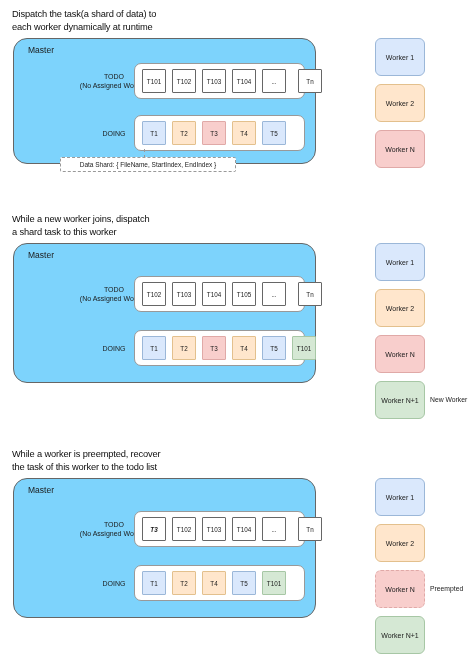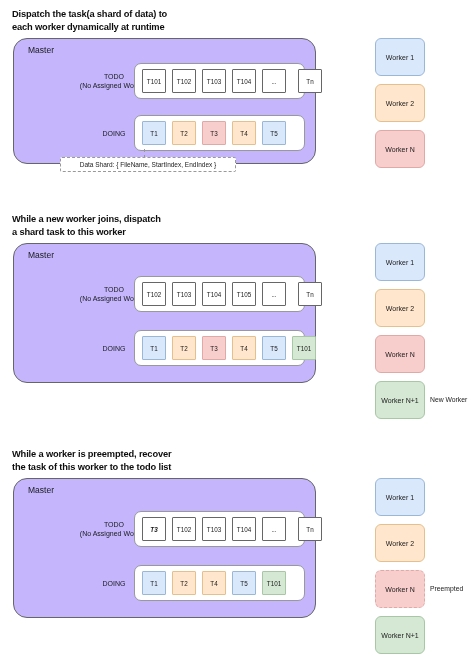--- a/index.html
+++ b/index.html
@@ -23,35 +23,35 @@
   }
   #panel-1 { top: 0px; }
   #panel-2 { top: 205px; }
   #panel-3 { top: 440px; }
 
   .caption {
     position: absolute;
     left: 12px;
     top: 8px;
     font-size: 9.3px;
-    font-weight: bold;
+    font-weight: normal;
     line-height: 12.5px;
     letter-spacing: -0.15px;
     color: #0d0d0d;
     white-space: pre-line;
     width: 300px;
   }
 
   
   .master {
     position: absolute;
     left: 13px;
     border: 1px solid #666666;
     border-radius: 14px;
-    background: #c4b5fd;
+    background: #7dd3fc;
     box-sizing: border-box;
   }
   #panel-1 .master { top: 38px; width: 303px; height: 126px; }
   #panel-2 .master { top: 38px; width: 303px; height: 140px; }
   #panel-3 .master { top: 38px; width: 303px; height: 140px; }
 
   .master-title {
     position: absolute;
     left: 14px;
     top: 6px;

